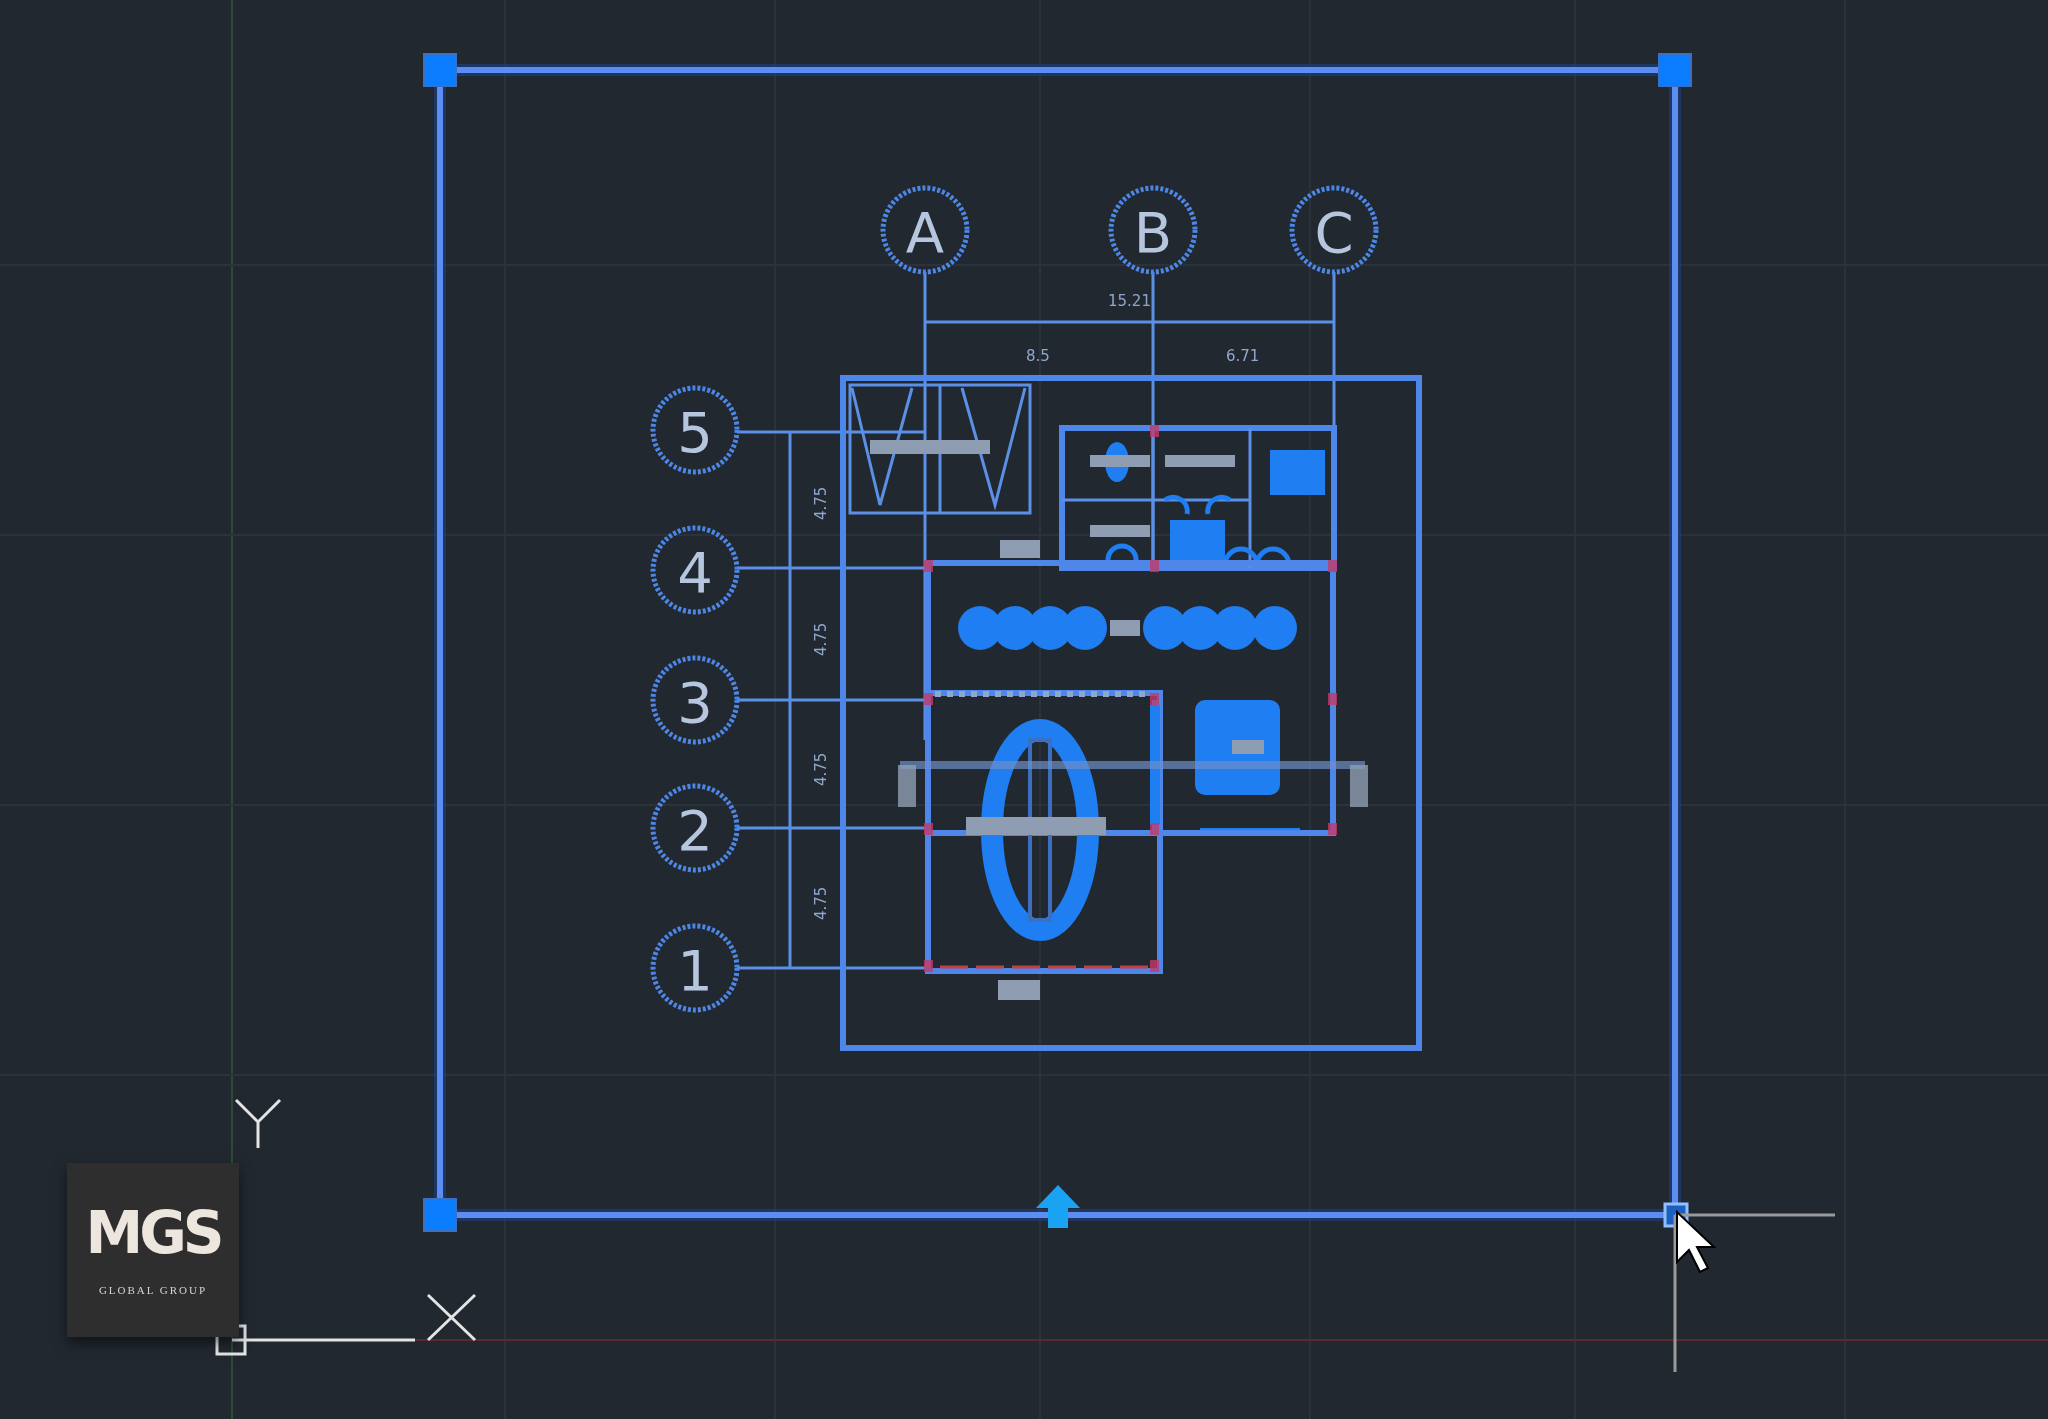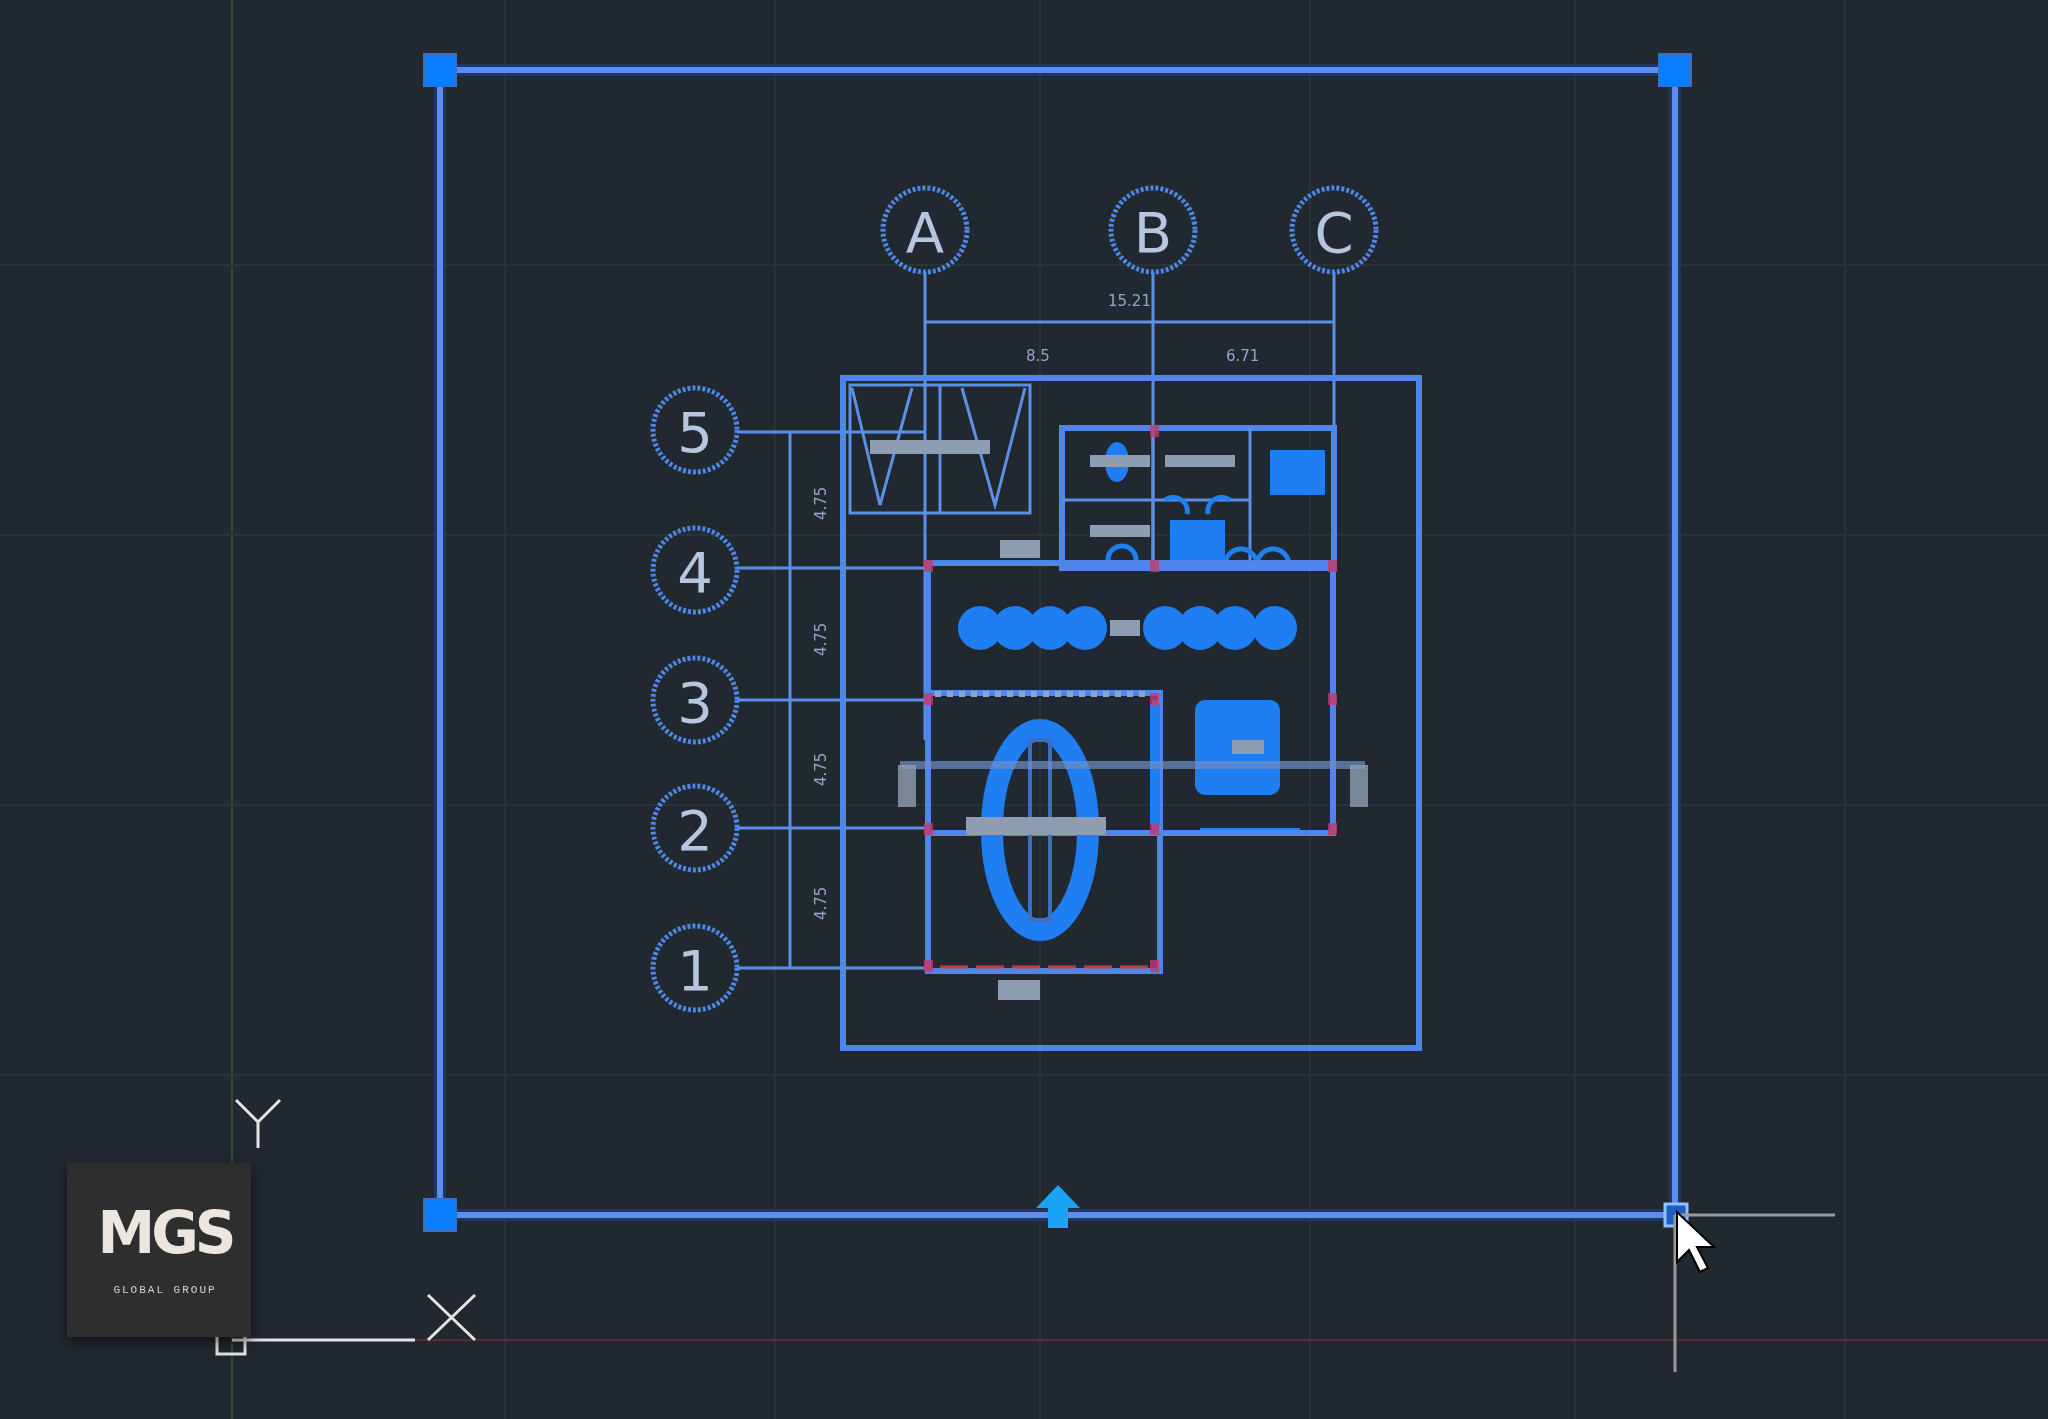--- a/index.html
+++ b/index.html
@@ -13,23 +13,23 @@
   .bubble{fill:none;stroke:#4d86e6;stroke-width:5;stroke-dasharray:3 2;}
   .bubble-txt{fill:#b6c6de;font-family:"DejaVu Sans",sans-serif;font-size:56px;text-anchor:middle;dominant-baseline:central;}
   .wall{stroke:#4f86ea;stroke-width:6;fill:none;}
   .wall-thin{stroke:#5c8fe6;stroke-width:3;fill:none;}
   .dim-txt{fill:#8fa6cc;font-size:15px;font-family:"DejaVu Sans",sans-serif;}
   .furn{fill:#1f7ef2;}
   .furn-stroke{stroke:#1f7ef2;stroke-width:5;fill:none;}
   .gray{fill:#8f9db3;}
   .node{fill:#c23a6a;opacity:.8;}
   .ucs{stroke:#e4e4e4;stroke-width:3;fill:none;}
-  #logo{position:absolute;left:67px;top:1163px;width:172px;height:174px;background:#2e2e2e;box-shadow:0 6px 12px rgba(0,0,0,.5);display:flex;flex-direction:column;align-items:center;justify-content:center;padding-left:12px;}
+  #logo{position:absolute;left:67px;top:1163px;width:172px;height:174px;background:#2e2e2e;box-shadow:0 6px 12px rgba(0,0,0,.5);display:flex;flex-direction:column;align-items:center;justify-content:center;}
   #logo .mark{color:#ece6df;font-size:58px;font-weight:bold;letter-spacing:-4px;line-height:1;font-family:"DejaVu Sans",sans-serif;}
-  #logo .sub{color:#d9d3cc;font-size:11px;letter-spacing:2px;margin-top:22px;font-family:Liberation Mono, monospace;}
+  #logo .sub{color:#d9d3cc;font-size:11px;letter-spacing:2px;margin-top:22px;font-family:Liberation Serif, serif;}
 </style>
 </head>
 <body>
 
 <div id="viewport">
 <svg width="2048" height="1419" viewBox="0 0 2048 1419">
 
   <g class="grid">
     <line x1="232" y1="0" x2="232" y2="1419" style="stroke:#2f4a33"></line>
     <line x1="505" y1="0" x2="505" y2="1419"></line>

